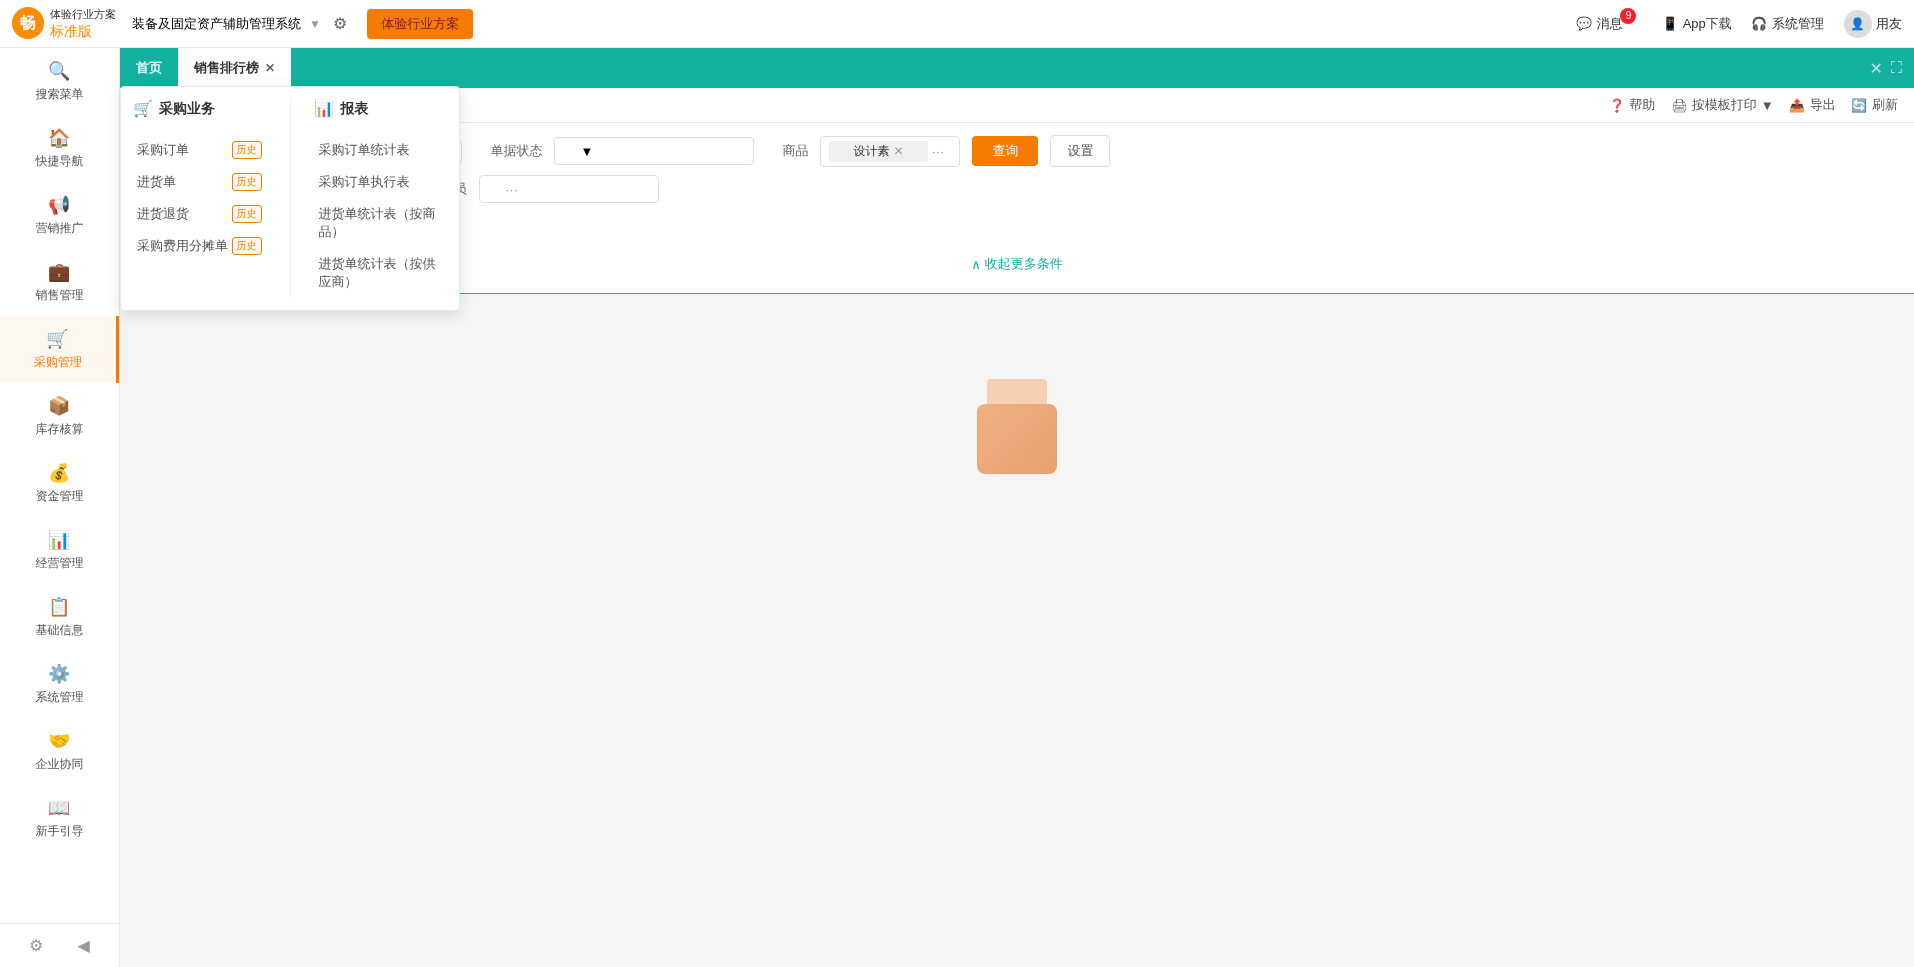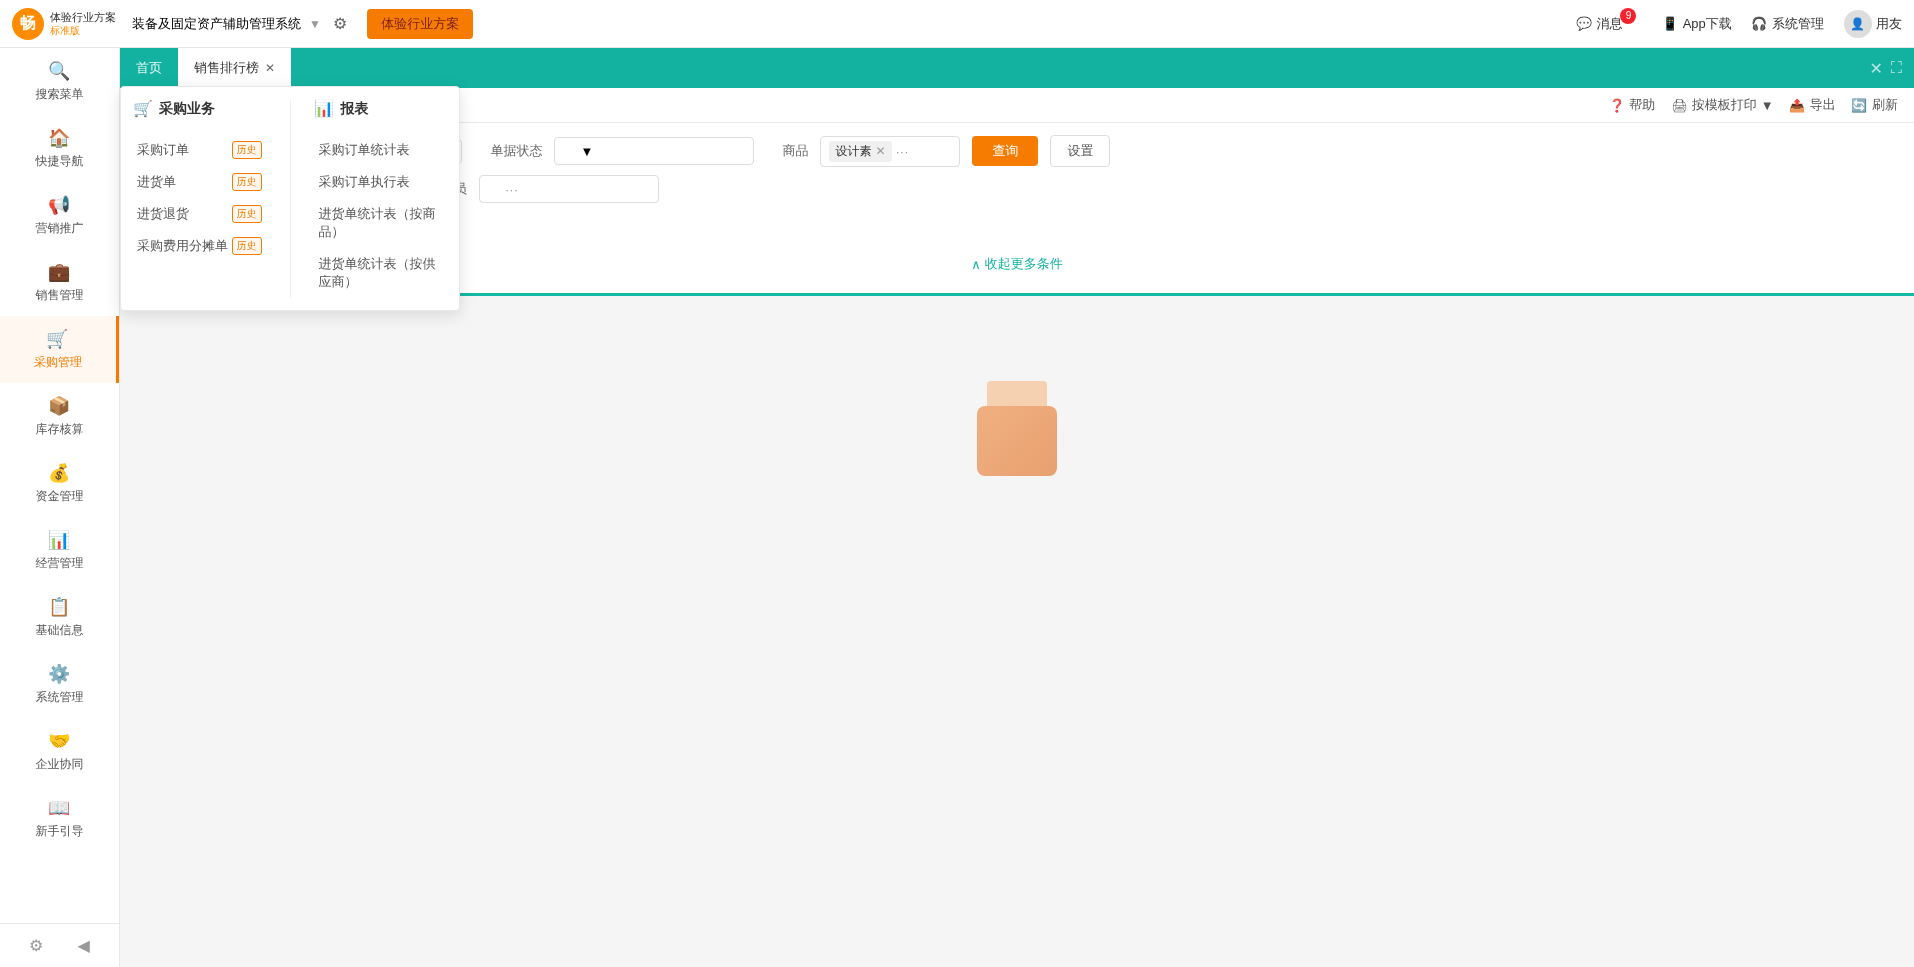--- a/index.html
+++ b/index.html
@@ -14,21 +14,21 @@
     .logo-area {
       display: flex; align-items: center; width: 120px;
       flex-shrink: 0;
     }
     .logo-icon {
       width: 32px; height: 32px; background: #ff8c00;
       border-radius: 50%; display: flex; align-items: center; justify-content: center;
       color: white; font-size: 16px; font-weight: bold; margin-right: 6px;
     }
     .logo-text { font-size: 11px; color: #333; line-height: 1.3; }
-    .logo-tag { font-size: 10px; color: #ff8c00; }
+    .logo-tag { font-size: 14px; color: #ff8c00; }
     .system-title {
       display: flex; align-items: center; gap: 8px; flex: 1;
     }
     .system-arrow { color: #999; font-size: 12px; cursor: pointer; }
     .gear-icon { color: #666; cursor: pointer; font-size: 16px; margin-left: 4px; }
     .industry-btn {
       background: #f57c00; color: #7f1d1d; border: none;
       padding: 6px 14px; border-radius: 4px; cursor: pointer;
       font-size: 13px; margin-left: 12px;
     }
@@ -78,20 +78,21 @@
 
     
     .tab-bar {
       display: flex; align-items: center; background: #13b2a0;
       height: 40px; padding: 0; flex-shrink: 0;
     }
     .tab-item {
       display: flex; align-items: center; height: 40px;
       padding: 0 16px; cursor: pointer; font-size: 13px; color: rgba(255,255,255,0.8);
       gap: 6px;
+      font-weight: bold;
     }
     .tab-item.active { background: #fff; color: #333; }
     .tab-item.home { color: rgba(255,255,255,0.9); }
     .tab-close { font-size: 12px; color: #666; cursor: pointer; }
     .tab-spacer { flex: 1; }
     .tab-controls { display: flex; align-items: center; gap: 8px; padding: 0 12px; }
     .tab-ctrl-icon { color: rgba(255,255,255,0.7); cursor: pointer; font-size: 16px; }
 
     
     .page-content { flex: 1; background: #f5f5f5; overflow: auto; position: relative; }
@@ -102,40 +103,40 @@
       padding: 8px 16px; background: #fff; border-bottom: 1px solid #e8e8e8;
       gap: 16px;
     }
     .toolbar-action {
       display: flex; align-items: center; gap: 4px;
       color: #555; cursor: pointer; font-size: 13px;
     }
 
     
     .filter-area {
-      background: #fff; padding: 12px 16px; border-bottom: 3px solid #14b8a6;
+      background: #fff; padding: 12px 16px; border-bottom: 1px solid #14b8a6;
     }
     .filter-row {
       display: flex; align-items: center; gap: 12px; margin-bottom: 8px;
       flex-wrap: wrap;
     }
     .filter-label { color: #666; font-size: 13px; white-space: nowrap; }
     .filter-input {
       border: 1px solid #ddd; border-radius: 4px;
       padding: 4px 8px; font-size: 13px; color: #333;
       background: #fff; min-width: 120px;
     }
     .filter-select {
       display: flex; align-items: center; gap: 4px;
       border: 1px solid #ddd; border-radius: 4px;
       padding: 4px 8px; background: #fff; cursor: pointer; min-width: 120px;
     }
     .filter-tag {
       display: inline-flex; align-items: center; gap: 4px;
-      background: #f0f0f0; border-radius: 3px; padding: 2px 6px;
+      background: #f0f0f0; border-radius: 3px; padding: 2px 24px;
       font-size: 12px; color: #333;
     }
     .filter-tag-close { color: #999; cursor: pointer; }
     .filter-dots { color: #999; cursor: pointer; }
     .query-btn {
       background: #f57c00; color: white; border: none;
       padding: 6px 20px; border-radius: 4px; cursor: pointer; font-size: 13px;
     }
     .set-btn {
       background: #fff; color: #555; border: 1px solid #ddd;

